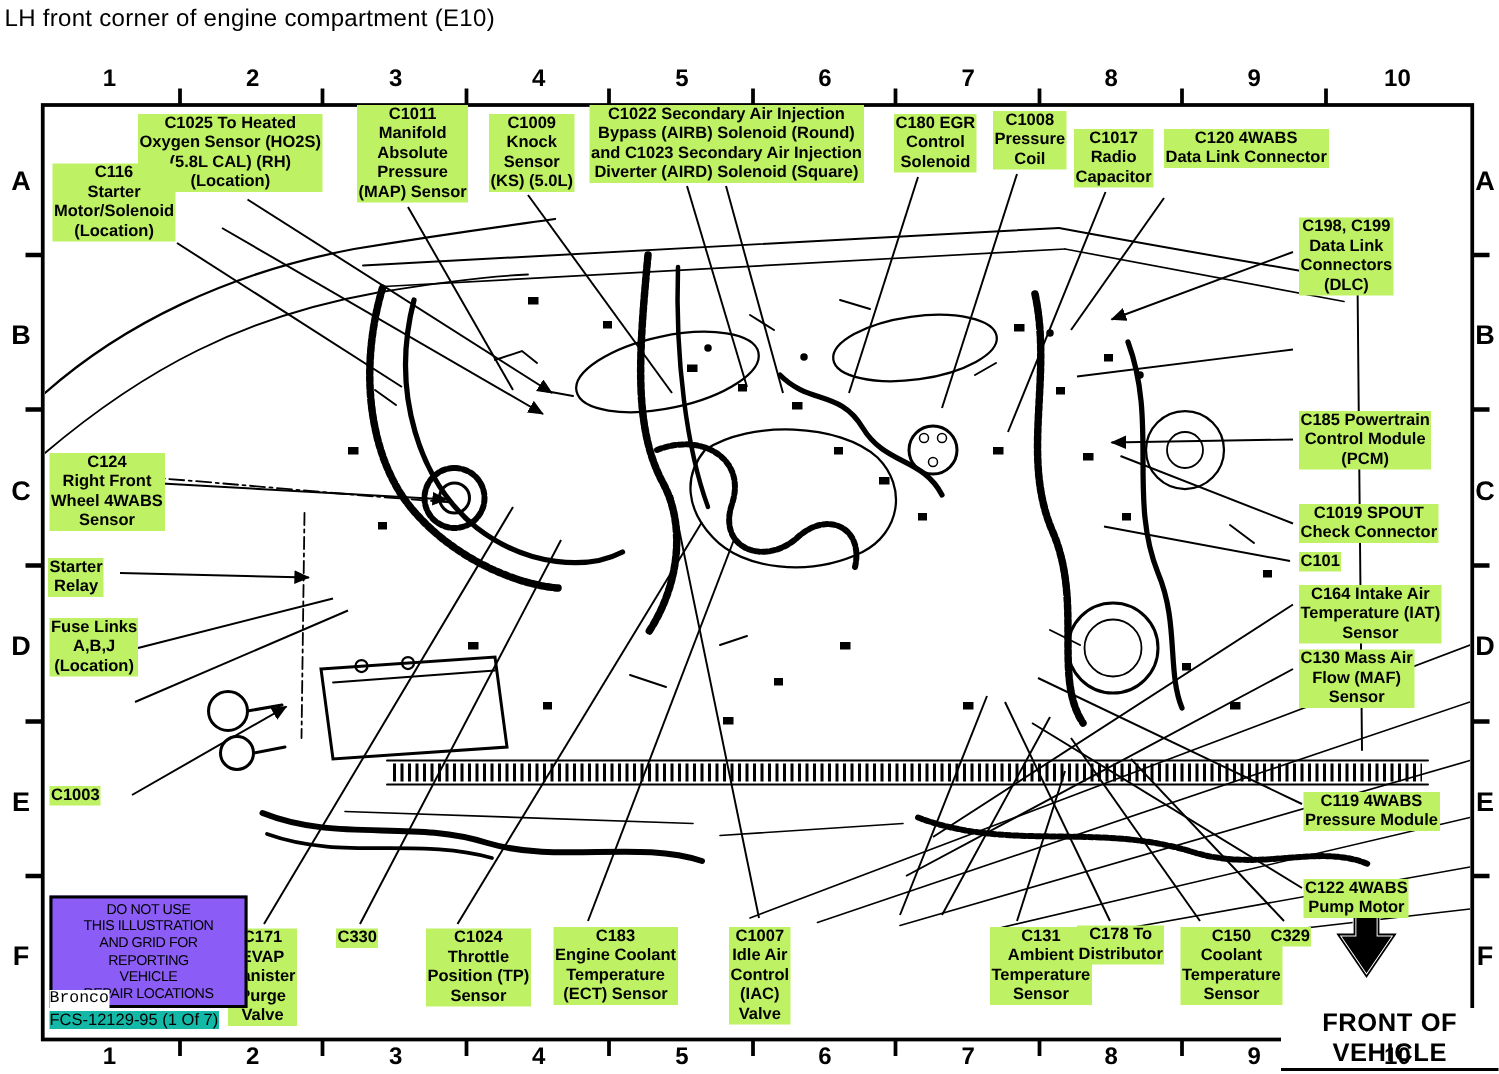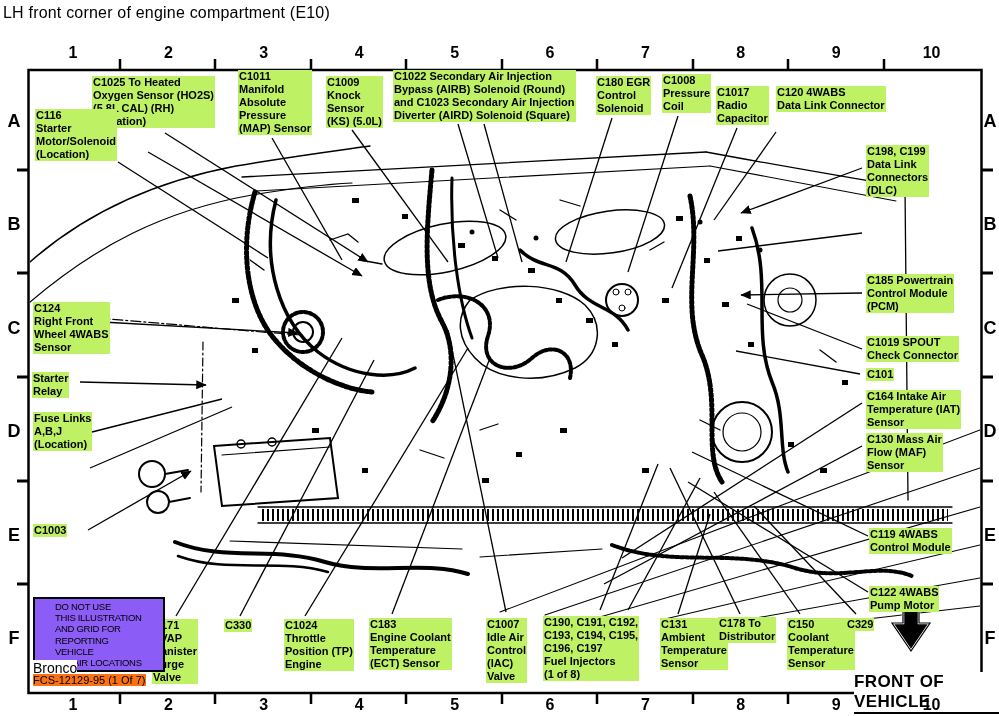--- a/index.html
+++ b/index.html
@@ -1,34 +1,34 @@
 <!DOCTYPE html>
 <html><head>
 <meta charset="utf-8">
 <style>
   html,body{margin:0;padding:0;background:#fff;}
   body{width:999px;height:716px;position:relative;overflow:hidden;
        font-family:"Liberation Sans",sans-serif;color:#000;}
-  #stage{position:absolute;left:0;top:0;width:999px;height:560px;}
+  #stage{position:absolute;left:0;top:0;width:999px;height:560px;text-align:center;}
   .title{position:absolute;left:3px;top:4px;font-size:16px;font-weight:400;
          letter-spacing:0.2px;white-space:nowrap;}
   svg.layer{position:absolute;left:0;top:0;}
   .callout{position:absolute;font-size:11px;line-height:13px;font-weight:bold;
            white-space:pre-line;background:#bef264;padding:0 1px;z-index:5;}
   .ruler-col{position:absolute;transform:translateX(-50%);font-size:16px;
              font-weight:bold;z-index:6;}
   .ruler-row{position:absolute;transform:translate(-50%,-50%);font-size:18px;
              font-weight:bold;z-index:6;}
   .infobox{position:absolute;left:33px;top:597px;width:88px;border:2px solid #000;
            padding:2px 20px;font-size:9.5px;line-height:11.2px;font-weight:400;
            letter-spacing:-0.3px;white-space:pre-line;background:#8b5cf6;z-index:5;}
-  .model-line{position:absolute;left:33px;top:660px;font-size:14px;font-weight:400;
-              background:#fff;z-index:5;}
+  .model-line{position:absolute;left:33px;top:660px;font-size:11px;font-weight:400;
+              background:#fff;z-index:5;font-family:Liberation Mono, monospace;}
   .doc-line{position:absolute;left:33px;top:674px;font-size:11px;font-weight:400;
-            background:#f97316;z-index:5;}
+            background:#14b8a6;z-index:5;}
   .front-label{position:absolute;left:854px;top:672px;font-size:17px;font-weight:bold;
                letter-spacing:0.4px;border-bottom:2px solid #000;padding-bottom:0px;
                background:#fff;z-index:5;}
 </style>
 </head>
 <body>
 
 <div id="stage">
 
   <div class="title">LH front corner of engine compartment (E10)</div>
@@ -250,48 +250,43 @@
   <div class="callout" style="left:866px;top:336px">C1019 SPOUT
 Check Connector</div>
   <div class="callout" style="left:866px;top:368px">C101</div>
   <div class="callout" style="left:866px;top:390px">C164 Intake Air
 Temperature (IAT)
 Sensor</div>
   <div class="callout" style="left:866px;top:433px">C130 Mass Air
 Flow (MAF)
 Sensor</div>
   <div class="callout" style="left:869px;top:528px">C119 4WABS
-Control Module</div>
+Pressure Module</div>
   <div class="callout" style="left:869px;top:586px">C122 4WABS
 Pump Motor</div>
 
   <div class="callout" style="left:152px;top:619px">C171
 EVAP
 Canister
 Purge
 Valve</div>
   <div class="callout" style="left:224px;top:619px">C330</div>
   <div class="callout" style="left:284px;top:619px">C1024
 Throttle
 Position (TP)
-Engine</div>
+Sensor</div>
   <div class="callout" style="left:369px;top:618px">C183
 Engine Coolant
 Temperature
 (ECT) Sensor</div>
   <div class="callout" style="left:486px;top:618px">C1007
 Idle Air
 Control
 (IAC)
 Valve</div>
-  <div class="callout" style="left:543px;top:616px">C190, C191, C192,
-C193, C194, C195,
-C196, C197
-Fuel Injectors
-(1 of 8)</div>
   <div class="callout" style="left:660px;top:618px">C131
 Ambient
 Temperature
 Sensor</div>
   <div class="callout" style="left:718px;top:617px">C178 To
 Distributor</div>
   <div class="callout" style="left:787px;top:618px">C150
 Coolant
 Temperature
 Sensor</div>

